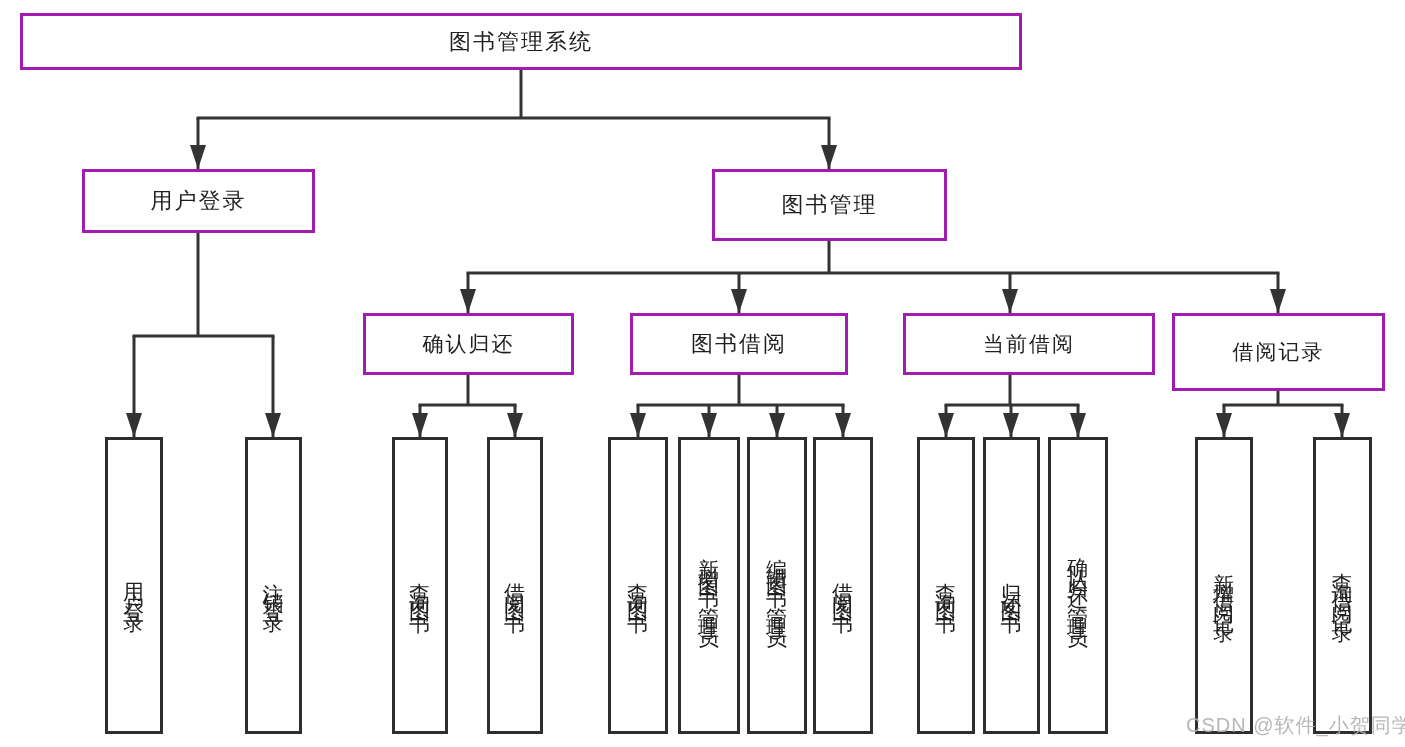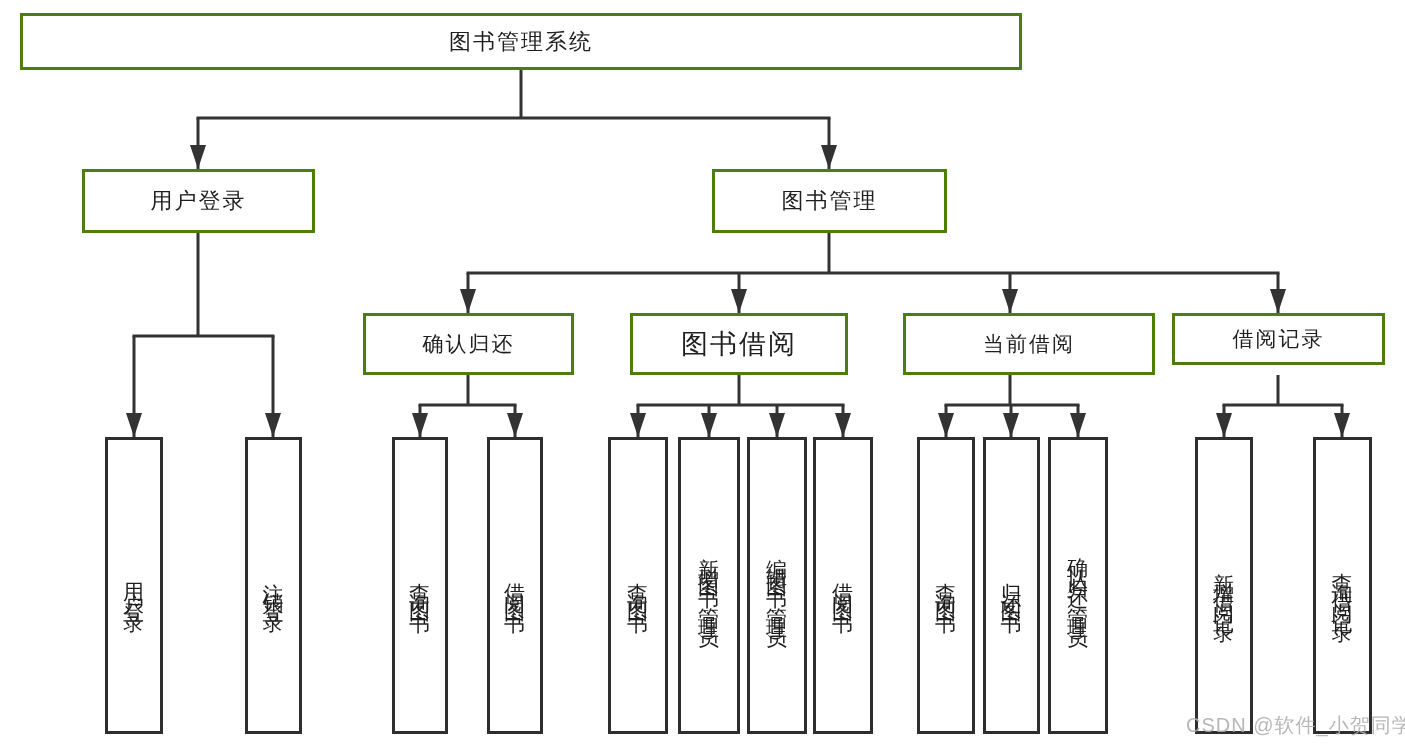--- a/index.html
+++ b/index.html
@@ -13,21 +13,21 @@
     overflow: hidden;
   }
   svg.connectors {
     position: absolute;
     left: 0; top: 0;
     width: 1405px; height: 747px;
   }
   .node {
     position: absolute;
     box-sizing: border-box;
-    border: 3px solid #4d7c0f;
+    border: 3px solid #a21caf;
     background: #ffffff;
     display: flex;
     align-items: center;
     justify-content: center;
     font-size: 22px;
     letter-spacing: 2px;
     white-space: nowrap;
   }
   .leaf {
     position: absolute;
@@ -121,26 +121,26 @@
         <line x1="1224" y1="405" x2="1224" y2="437" marker-end="url(#ah)"></line>
         <line x1="1342" y1="405" x2="1342" y2="437" marker-end="url(#ah)"></line>
       </g>
 
     </g>
   </svg>
 
   <div class="node" style="left:20px; top:13px; width:1002px; height:57px;">图书管理系统</div>
 
   <div class="node" style="left:82px; top:169px; width:233px; height:64px;">用户登录</div>
-  <div class="node" style="left:712px; top:169px; width:235px; height:64px;">图书管理</div>
+  <div class="node" style="left:712px; top:169px; width:235px; height:72px;">图书管理</div>
 
   <div class="node" style="left:363px; top:313px; width:211px; height:62px; font-size:21px;">确认归还</div>
-  <div class="node" style="left:630px; top:313px; width:218px; height:62px; font-size:27px;">图书借阅</div>
+  <div class="node" style="left:630px; top:313px; width:218px; height:62px; font-size:22px;">图书借阅</div>
   <div class="node" style="left:903px; top:313px; width:252px; height:62px; font-size:21px;">当前借阅</div>
-  <div class="node" style="left:1172px; top:313px; width:213px; height:52px; font-size:21px;">借阅记录</div>
+  <div class="node" style="left:1172px; top:313px; width:213px; height:78px; font-size:21px;">借阅记录</div>
 
   <div class="leaf" style="left:105px; width:58px;">用户登录</div>
   <div class="leaf" style="left:245px; width:57px;">注销登录</div>
 
   <div class="leaf" style="left:392px; width:56px;">查询图书</div>
   <div class="leaf" style="left:487px; width:56px;">借阅图书</div>
 
   <div class="leaf" style="left:608px; width:60px;">查询图书</div>
   <div class="leaf" style="left:678px; width:62px;">新增图书（管理员）</div>
   <div class="leaf" style="left:747px; width:60px;">编辑图书（管理员）</div>

